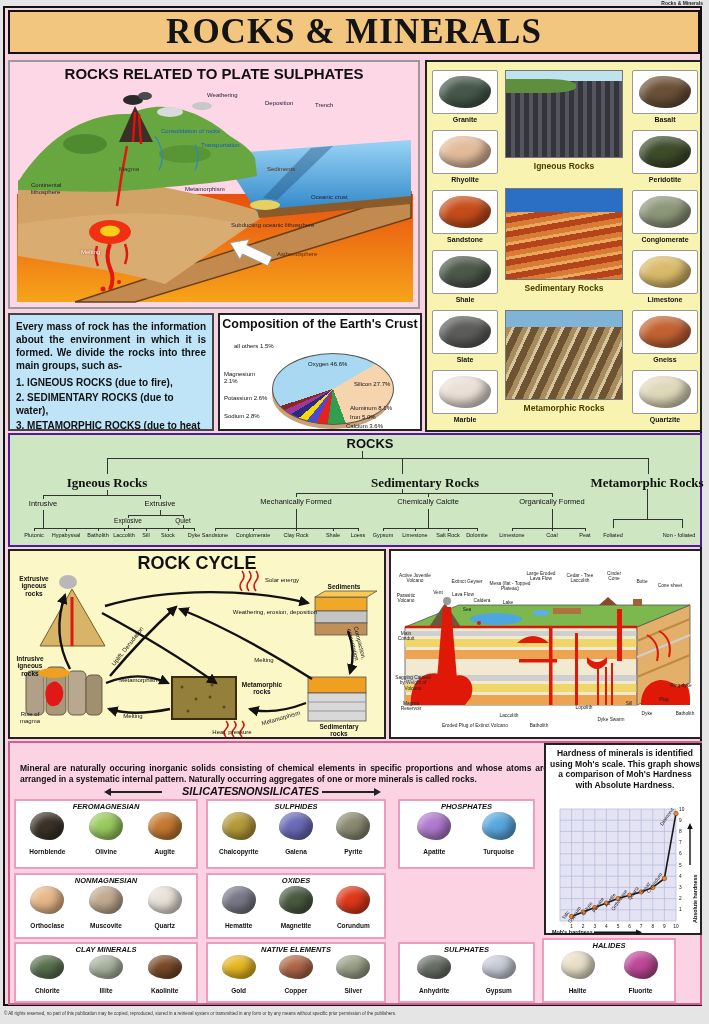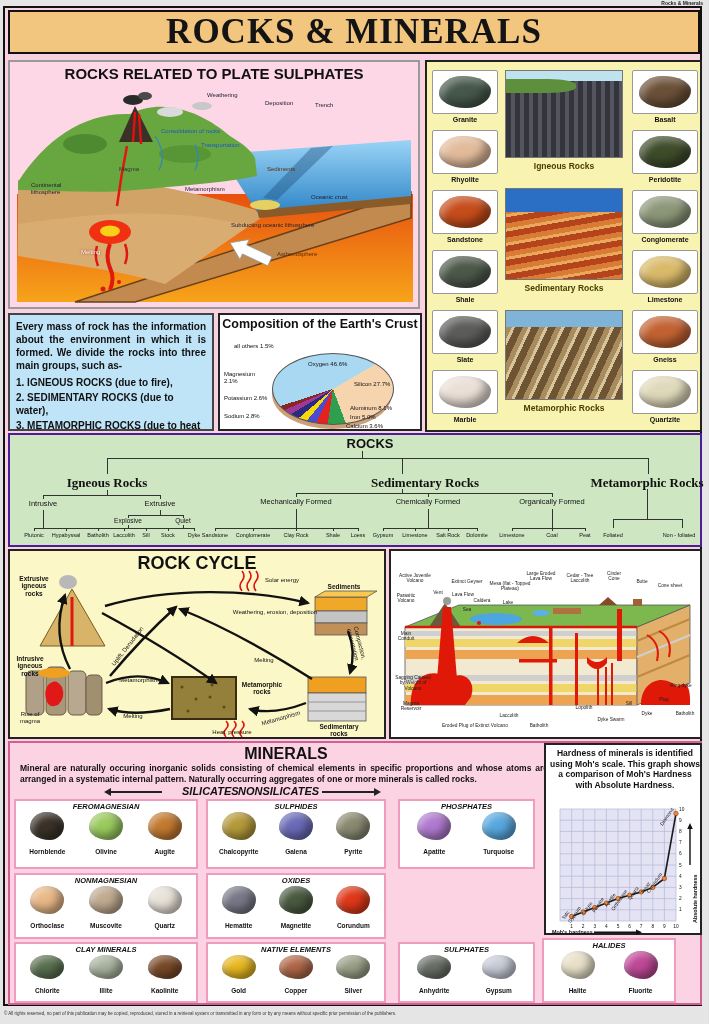--- a/index.html
+++ b/index.html
@@ -321,21 +321,21 @@
     <div class="tr tr-mid" style="left:153px;top:82px;width:40px;font-size:6.5px;">Quiet</div>
     <div class="tr tr-leaf" style="left:8px;top:97px;width:32px;">Plutonic</div>
     <div class="tr tr-leaf" style="left:40px;top:97px;width:32px;">Hypabyssal</div>
     <div class="tr tr-leaf" style="left:72px;top:97px;width:32px;">Batholith</div>
     <div class="tr tr-leaf" style="left:98px;top:97px;width:32px;">Laccolith</div>
     <div class="tr tr-leaf" style="left:122px;top:97px;width:28px;">Sill</div>
     <div class="tr tr-leaf" style="left:144px;top:97px;width:28px;">Stock</div>
     <div class="tr tr-leaf" style="left:170px;top:97px;width:28px;">Dyke</div>
     <div class="tr tr-branch" style="left:345px;top:40px;width:140px;">Sedimentary Rocks</div>
     <div class="tr tr-mid" style="left:236px;top:62px;width:100px;">Mechanically Formed</div>
-    <div class="tr tr-mid" style="left:368px;top:62px;width:100px;">Chemically Formed</div>
+    <div class="tr tr-mid" style="left:368px;top:62px;width:100px;">Chemically Calcite</div>
     <div class="tr tr-mid" style="left:492px;top:62px;width:100px;">Organically Formed</div>
     <div class="tr tr-leaf" style="left:189px;top:97px;width:32px;">Sandstone</div>
     <div class="tr tr-leaf" style="left:223px;top:97px;width:40px;">Conglomerate</div>
     <div class="tr tr-leaf" style="left:270px;top:97px;width:32px;">Clay Rock</div>
     <div class="tr tr-leaf" style="left:307px;top:97px;width:32px;">Shale</div>
     <div class="tr tr-leaf" style="left:332px;top:97px;width:32px;">Loess</div>
     <div class="tr tr-leaf" style="left:357px;top:97px;width:32px;">Gypsum</div>
     <div class="tr tr-leaf" style="left:389px;top:97px;width:32px;">Limestone</div>
     <div class="tr tr-leaf" style="left:422px;top:97px;width:32px;">Salt Rock</div>
     <div class="tr tr-leaf" style="left:451px;top:97px;width:32px;">Dolomite</div>
@@ -486,21 +486,20 @@
       <span class="st-lbl" style="left:202px;top:146px;width:32px;">Dyke Swarm</span>
       <span class="st-lbl" style="left:228px;top:130px;width:16px;">Sill</span>
       <span class="st-lbl" style="left:244px;top:140px;width:20px;">Dyke</span>
       <span class="st-lbl" style="left:262px;top:126px;width:18px;">Plug</span>
       <span class="st-lbl" style="left:272px;top:112px;width:32px;">Ring dyke</span>
       <span class="st-lbl" style="left:276px;top:140px;width:32px;">Batholith</span>
     </div>
   </div>
 
   <div id="minerals-section" class="box">
-    <div id="minerals-title" class="sec-title">MINERALS</div>
     <div id="minerals-desc">Mineral are naturally occuring inorganic solids consisting of chemical elements in specific proportions and whose atoms are arranged in a systematic internal pattern. Naturally occurring aggregates of one or more minerals is called rocks.</div>
     <div class="arrow-line" style="left:100px;top:48px;width:52px;"></div>
     <div class="arrow-head" style="left:94px;top:45px;border-right:7px solid #222;"></div>
     <span class="sil-lbl" style="left:160px;top:42px;margin-left:12px;">SILICATES</span>
     <span class="sil-lbl" style="left:228px;top:42px;">NONSILICATES</span>
     <div class="arrow-line" style="left:312px;top:48px;width:52px;"></div>
     <div class="arrow-head" style="left:364px;top:45px;border-left:7px solid #222;"></div>
 
     <div class="mcard" style="left:4px;top:56px;width:184px;height:70px;">
       <div class="mcard-title">FEROMAGNESIAN</div>

